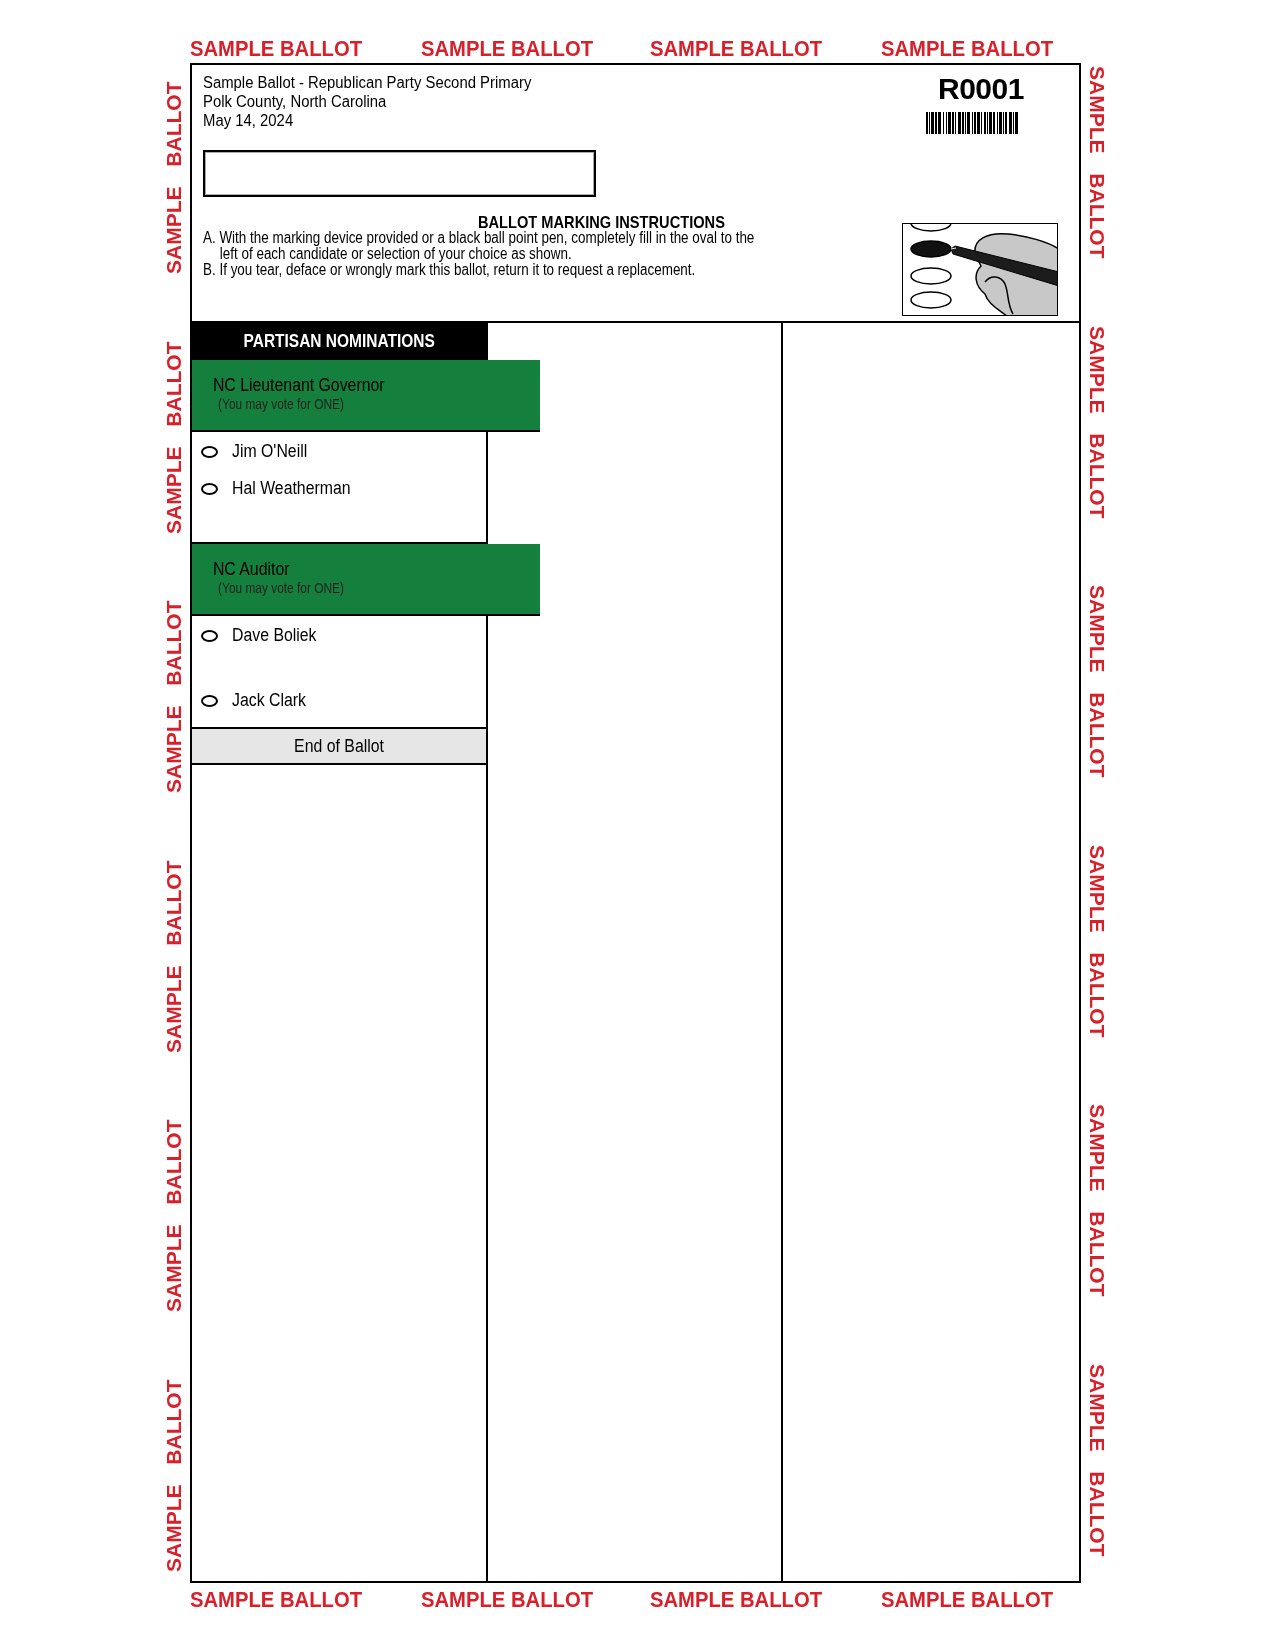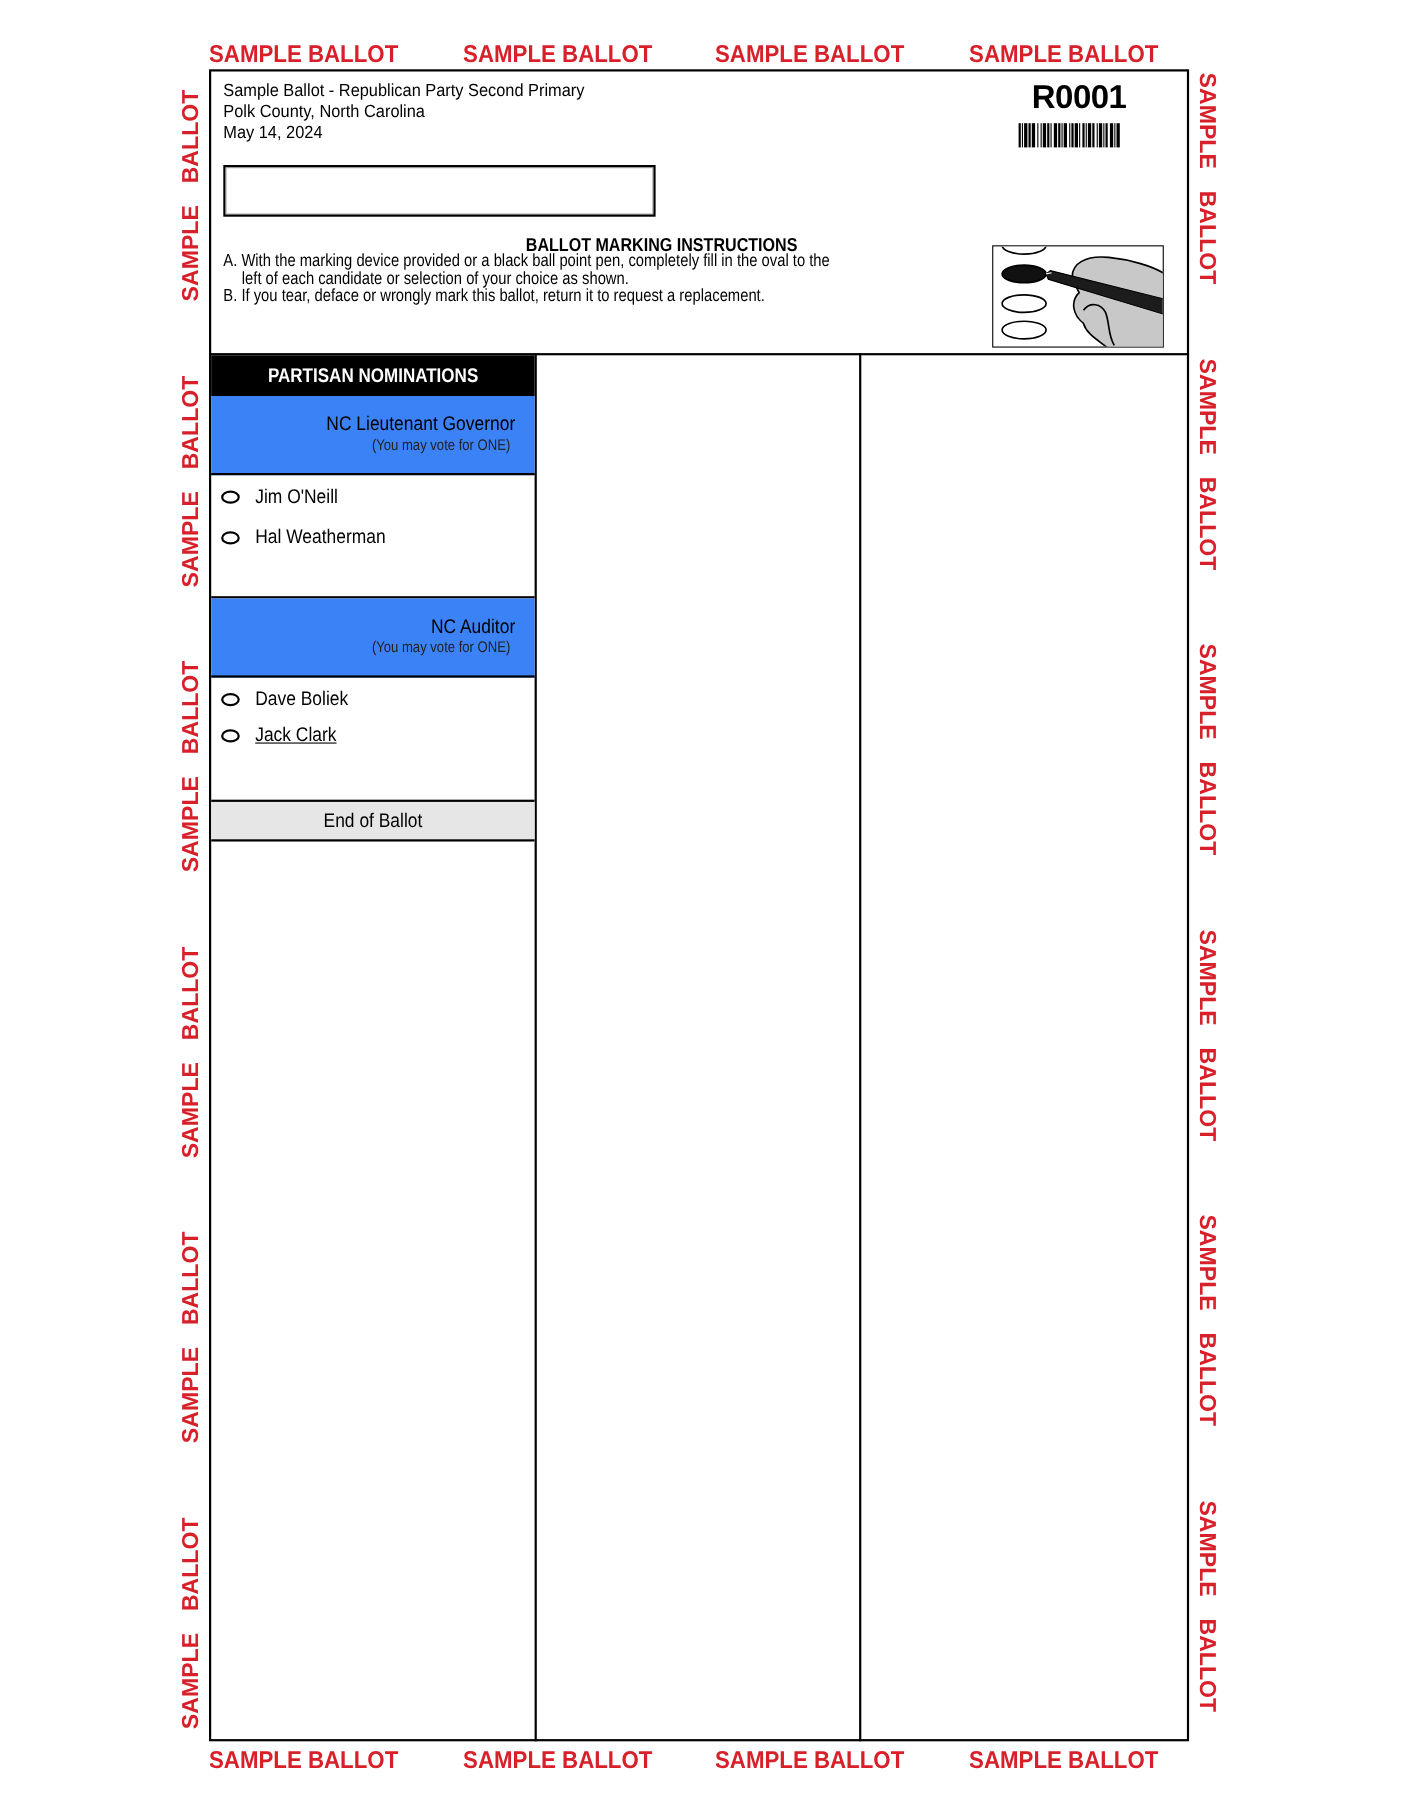--- a/index.html
+++ b/index.html
@@ -21,21 +21,21 @@
     .name-box { position:absolute; left:203px; top:150px; width:393px; height:47px; border:2px solid #000; box-sizing:border-box; box-shadow: inset 0 0 0 1px #aaa; }
     .instr-title { position:absolute; left:478px; top:213px; font-size:17px; font-weight:bold; transform:scaleX(0.86); transform-origin:0 0; white-space:nowrap; }
     .instr { position:absolute; left:203px; top:230px; font-size:16px; line-height:16px; transform:scaleX(0.84); transform-origin:0 0; white-space:nowrap; }
     .instr .indent { padding-left:20px; }
     .instr-img { position:absolute; left:902px; top:223px; width:156px; height:93px; border:1.5px solid #000; box-sizing:border-box; overflow:hidden; background:#fff; }
     .hr-header { position:absolute; left:190px; top:321px; width:891px; height:2px; background:#000; }
     .col-div { position:absolute; top:321px; width:2px; height:1262px; background:#000; }
     .sec-head { position:absolute; left:192px; top:323px; width:294px; height:37px; background:#000; color:#fff;
                 font-size:18px; font-weight:bold; text-align:center; line-height:37px; }
     .sec-head span { display:inline-block; transform:scaleX(0.86); }
-    .contest { position:absolute; left:192px; width:294px; background:#3b82f6; border-bottom:2px solid #000; box-sizing:border-box; text-align:right; }
+    .contest { position:absolute; left:192px; width:348px; background:#15803d; border-bottom:2px solid #000; box-sizing:border-box; text-align:left; }
     .contest .title { font-size:18px; transform:scaleX(0.88); display:block; white-space:nowrap; }
     .contest .sub { font-size:14px; transform:scaleX(0.85); display:block; color:#222; white-space:nowrap; }
     .hline { position:absolute; left:192px; width:294px; height:2px; background:#000; }
     .cand { position:absolute; left:201px; display:flex; align-items:center; }
     .oval { width:13px; height:8px; border:2px solid #000; border-radius:50%; margin-right:14px; box-sizing:content-box; }
     .cand .nm { font-size:18px; transform:scaleX(0.88); transform-origin:0 50%; white-space:nowrap; }
     .end { position:absolute; left:192px; top:727px; width:294px; height:38px; background:#e6e6e6; border-top:2px solid #000; border-bottom:2px solid #000; box-sizing:border-box; text-align:center; line-height:34px; font-size:18px; }
     .end span { display:inline-block; transform:scaleX(0.88); }
   </style>
 </head>
@@ -176,18 +176,18 @@
 <div class="hline" style="top:542px;"></div>
 
 <div class="contest" style="top:544px;height:72px;padding-top:15px;">
   <span class="title">NC Auditor</span>
   <span class="sub">(You may vote for ONE)</span>
 </div>
 <div class="cand" style="top:625px;">
   <span class="oval"></span>
   <span class="nm">Dave Boliek</span>
 </div>
-<div class="cand" style="top:658px;text-decoration:underline;">
+<div class="cand" style="top:690px;">
   <span class="oval"></span>
   <span class="nm">Jack Clark</span>
 </div>
 
 <div class="end"><span>End of Ballot</span></div>
 
 </body></html>

